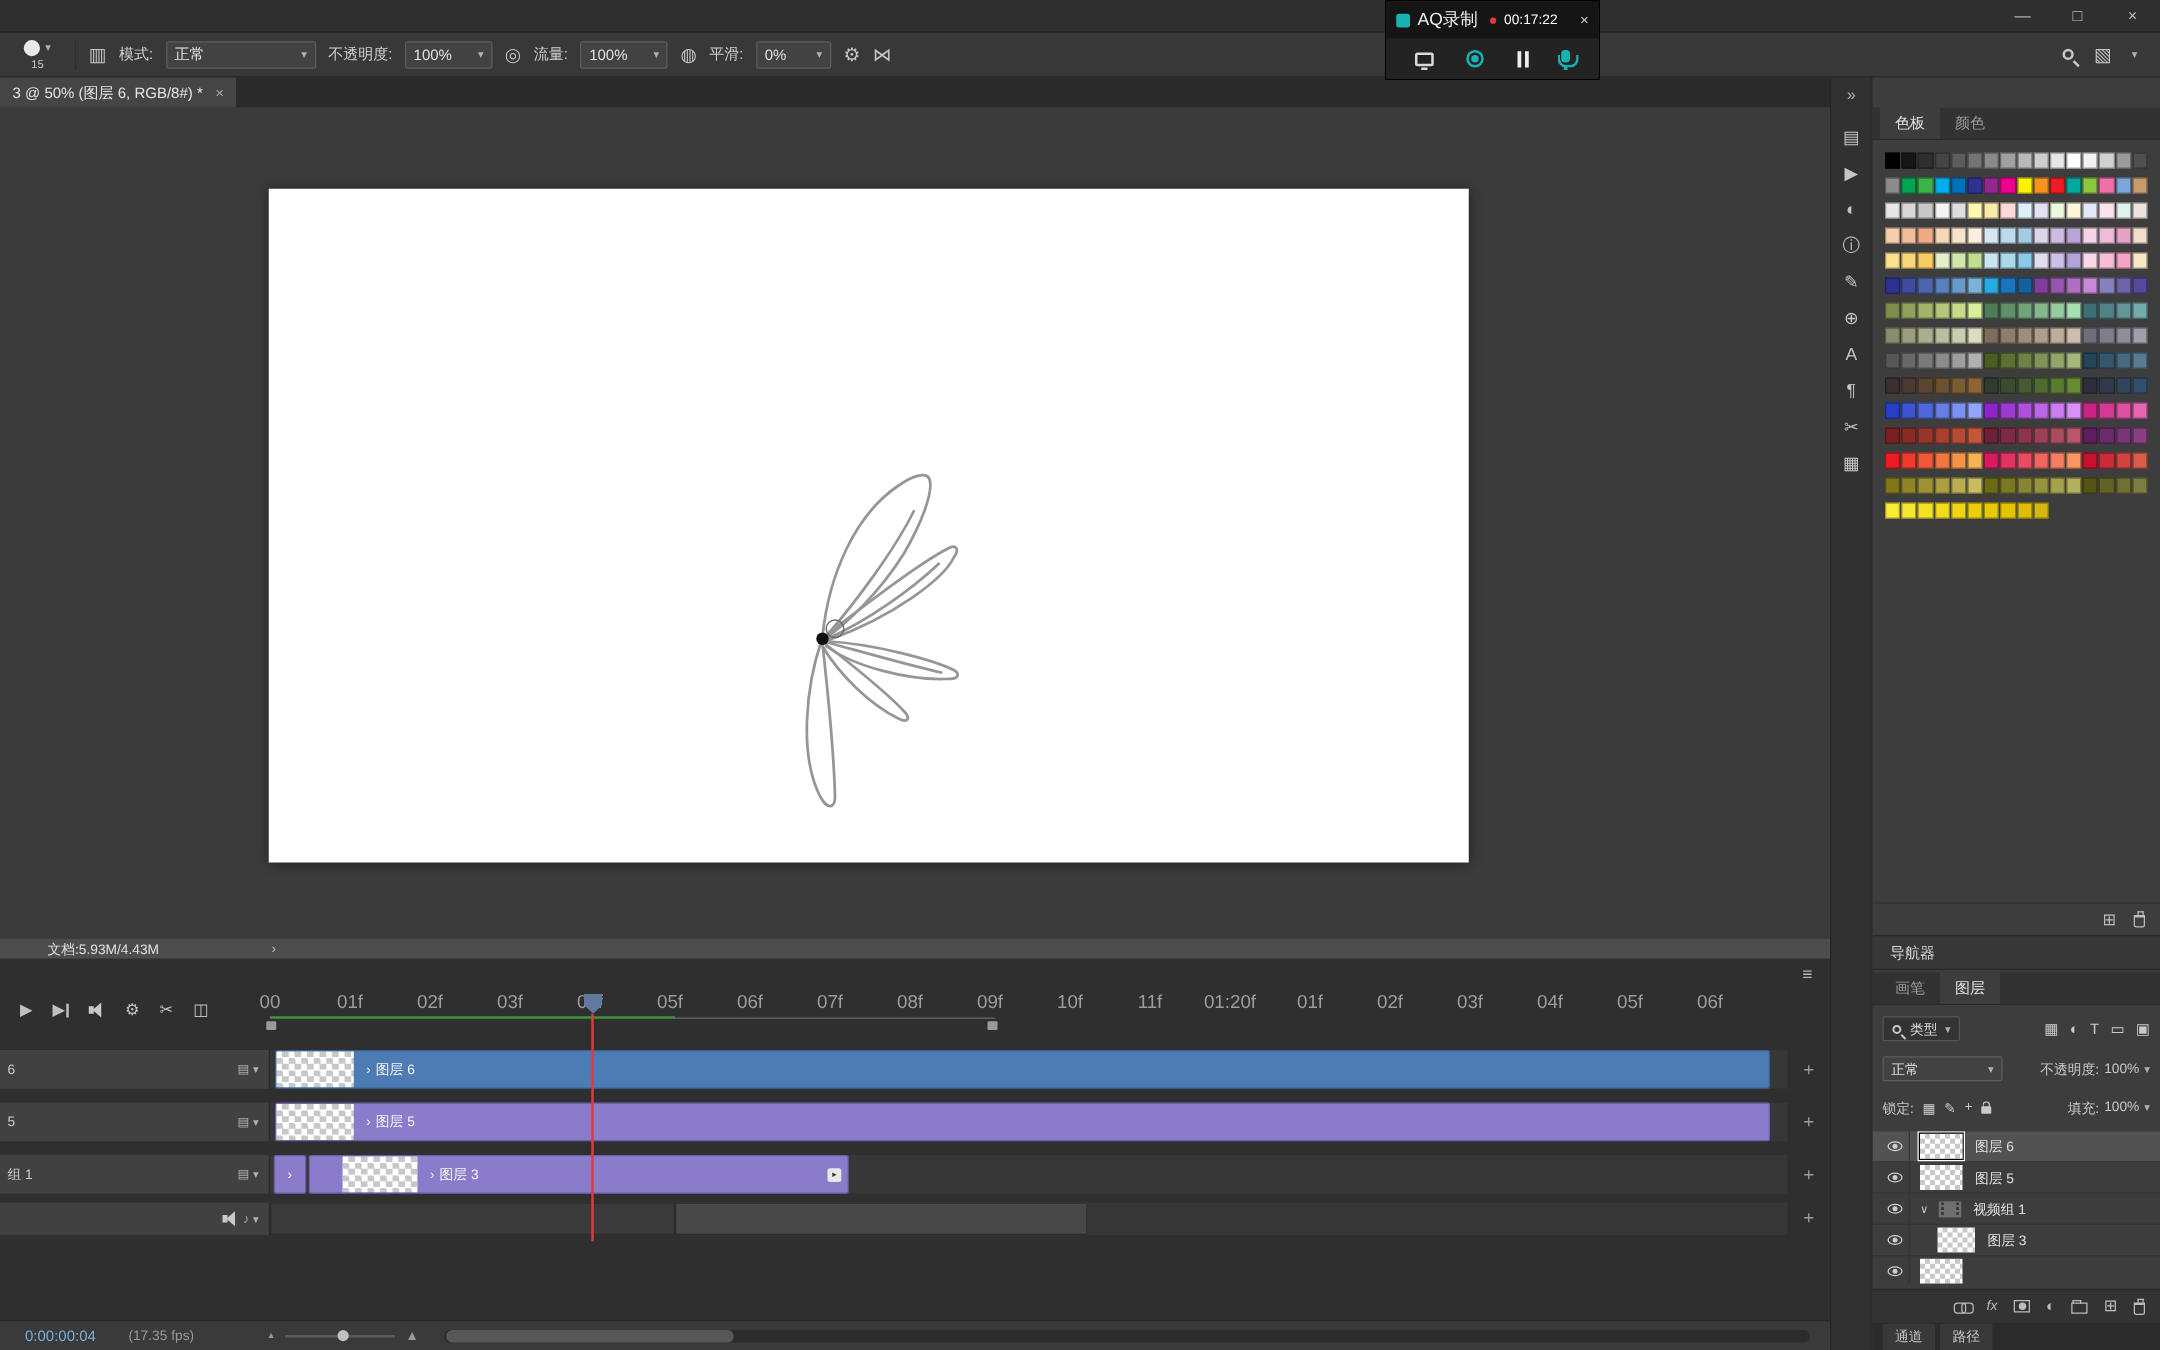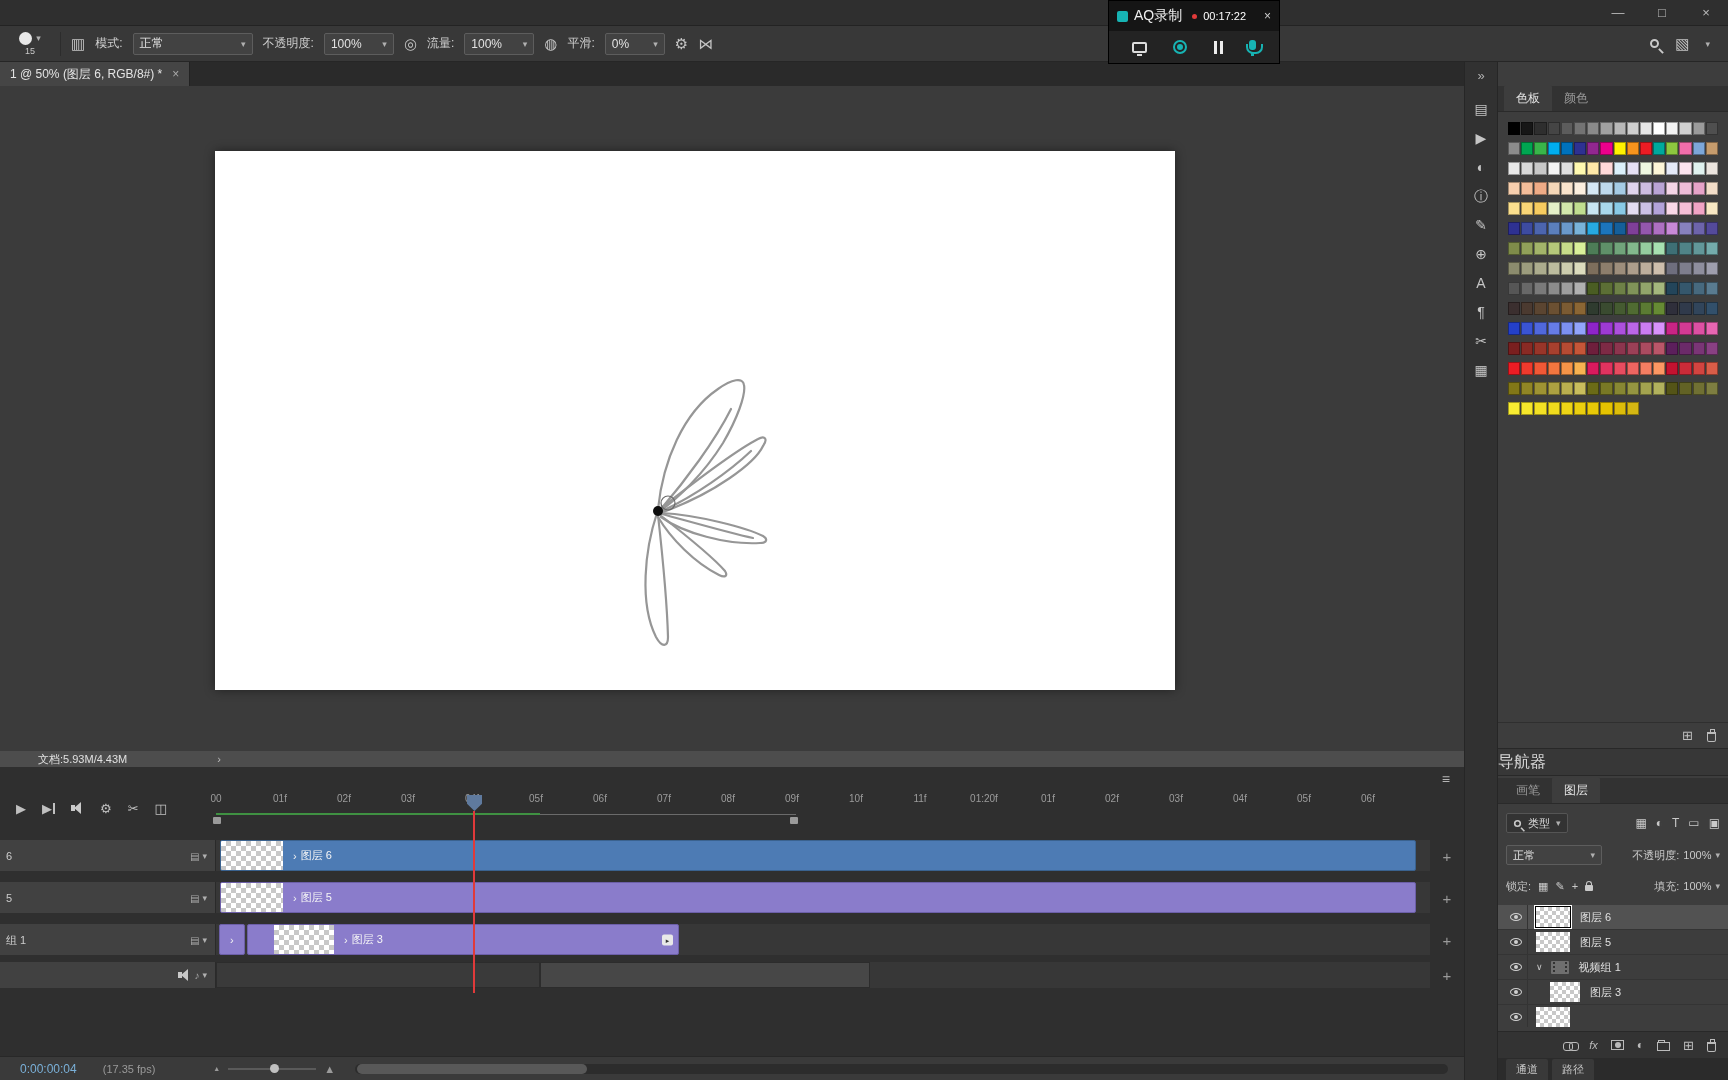--- a/index.html
+++ b/index.html
@@ -77,21 +77,21 @@
   #tl-menu { position:absolute; top:4px; right:14px; color:#b5b5b5; font-size:14px; cursor:pointer; }
   #tl-controls { position:absolute; top:26px; left:0; width:216px; height:30px; display:flex;
     align-items:center; gap:16px; padding-left:16px; }
   .tl-icon { color:#c0c0c0; font-size:13px; cursor:pointer; display:inline-flex; align-items:center; }
   .icon-nextframe::after { content:""; display:inline-block; width:2px; height:11px; background:#c0c0c0; margin-left:1px; }
   .speaker { position:relative; width:13px; height:12px; }
   .speaker::before { content:""; position:absolute; left:0; top:3px; width:4px; height:6px; background:#c9c9c9; }
   .speaker::after { content:""; position:absolute; left:3px; top:0; border-top:6px solid transparent;
     border-bottom:6px solid transparent; border-right:7px solid #c9c9c9; }
   #tl-ruler { position:absolute; top:26px; left:184px; display:flex; }
-  .ruler-label { width:64px; text-align:center; font-size:10px; color:#9c9c9c; }
+  .ruler-label { width:64px; text-align:center; font-size:15px; color:#9c9c9c; }
   #render-green { position:absolute; top:46px; left:216px; width:324px; height:2px; background:#3f9142; }
   #render-gray { position:absolute; top:47px; left:540px; width:256px; height:1px; background:#6b6b6b; }
   .wa-marker { position:absolute; top:50px; width:8px; height:7px; background:#9a9a9a; border-radius:1px; }
 
   .tl-row { position:absolute; left:0; width:1464px; height:31px; }
   .tl-left { position:absolute; left:0; top:0; width:216px; height:100%; background:#414141;
     border-right:1px solid #2a2a2a; }
   .tl-row-name { position:absolute; left:6px; top:50%; transform:translateY(-50%); font-size:11px; color:#cccccc; }
   .tl-left-icons { position:absolute; right:8px; top:50%; transform:translateY(-50%);
     display:flex; align-items:center; gap:3px; color:#ababab; font-size:10px; }
@@ -146,21 +146,21 @@
   #swatches-footer { position:absolute; top:660px; left:0; width:100%; height:26px; border-top:1px solid #2f2f2f;
     display:flex; align-items:center; justify-content:flex-end; gap:14px; padding-right:12px; }
   .footer-glyph { color:#bdbdbd; font-size:13px; cursor:pointer; }
   .trash { width:9px; height:10px; border:1px solid #bbb; border-top:2px solid #bbb;
     border-radius:0 0 2px 2px; position:relative; margin-top:3px; cursor:pointer; }
   .trash::before { content:""; position:absolute; top:-5px; left:2px; width:3px; height:2px;
     border:1px solid #bbb; border-bottom:none; }
 
   #navigator { position:absolute; top:686px; left:0; width:100%; height:28px; background:#373737;
     border-top:1px solid #282828; border-bottom:1px solid #282828; display:flex; align-items:center; }
-  #navigator span { font-size:16px; color:#d5d5d5; }
+  #navigator span { font-size:12px; color:#d5d5d5; margin-left:14px; }
 
   #layers-tabs { top:716px; }
   .lp-row { position:absolute; left:0; width:100%; display:flex; align-items:center; }
   #lp-filter { top:748px; height:26px; padding:0 8px; gap:8px; }
   .combo { display:inline-flex; align-items:center; gap:6px; background:#333; border:1px solid #555;
     border-radius:2px; height:20px; padding:0 6px; font-size:11px; color:#ddd; cursor:pointer; }
   .filter-icons { display:flex; gap:9px; margin-left:auto; }
   .filter-icons span { color:#c9c9c9; font-size:12px; cursor:pointer; }
   #lp-blend { top:780px; height:26px; padding:0 8px; }
   #lp-blend .select { height:20px; font-size:11px; width:96px; }
@@ -272,21 +272,21 @@
     <span class="opt-icon">⋈</span>
     <div id="opt-right">
       <span class="search"></span>
       <span class="opt-icon">▧</span>
       <span class="caret">▾</span>
     </div>
   </div>
 
   <div id="docbar">
     <div class="doctab">
-      <span>1 @ 50% (图层 6, RGB/8#) *</span>
+      <span>3 @ 50% (图层 6, RGB/8#) *</span>
       <span class="close">×</span>
     </div>
   </div>
 
   <div id="pasteboard">
     <div id="canvas">
       <svg id="drawing" width="960" height="539" viewBox="0 0 960 539">
           <path d="M447,363 C480,372 515,382 538,387"></path>
           <path d="M447,360 C480,345 515,320 536,300"></path>
           <path d="M446,358 C470,330 500,290 516,258"></path>

